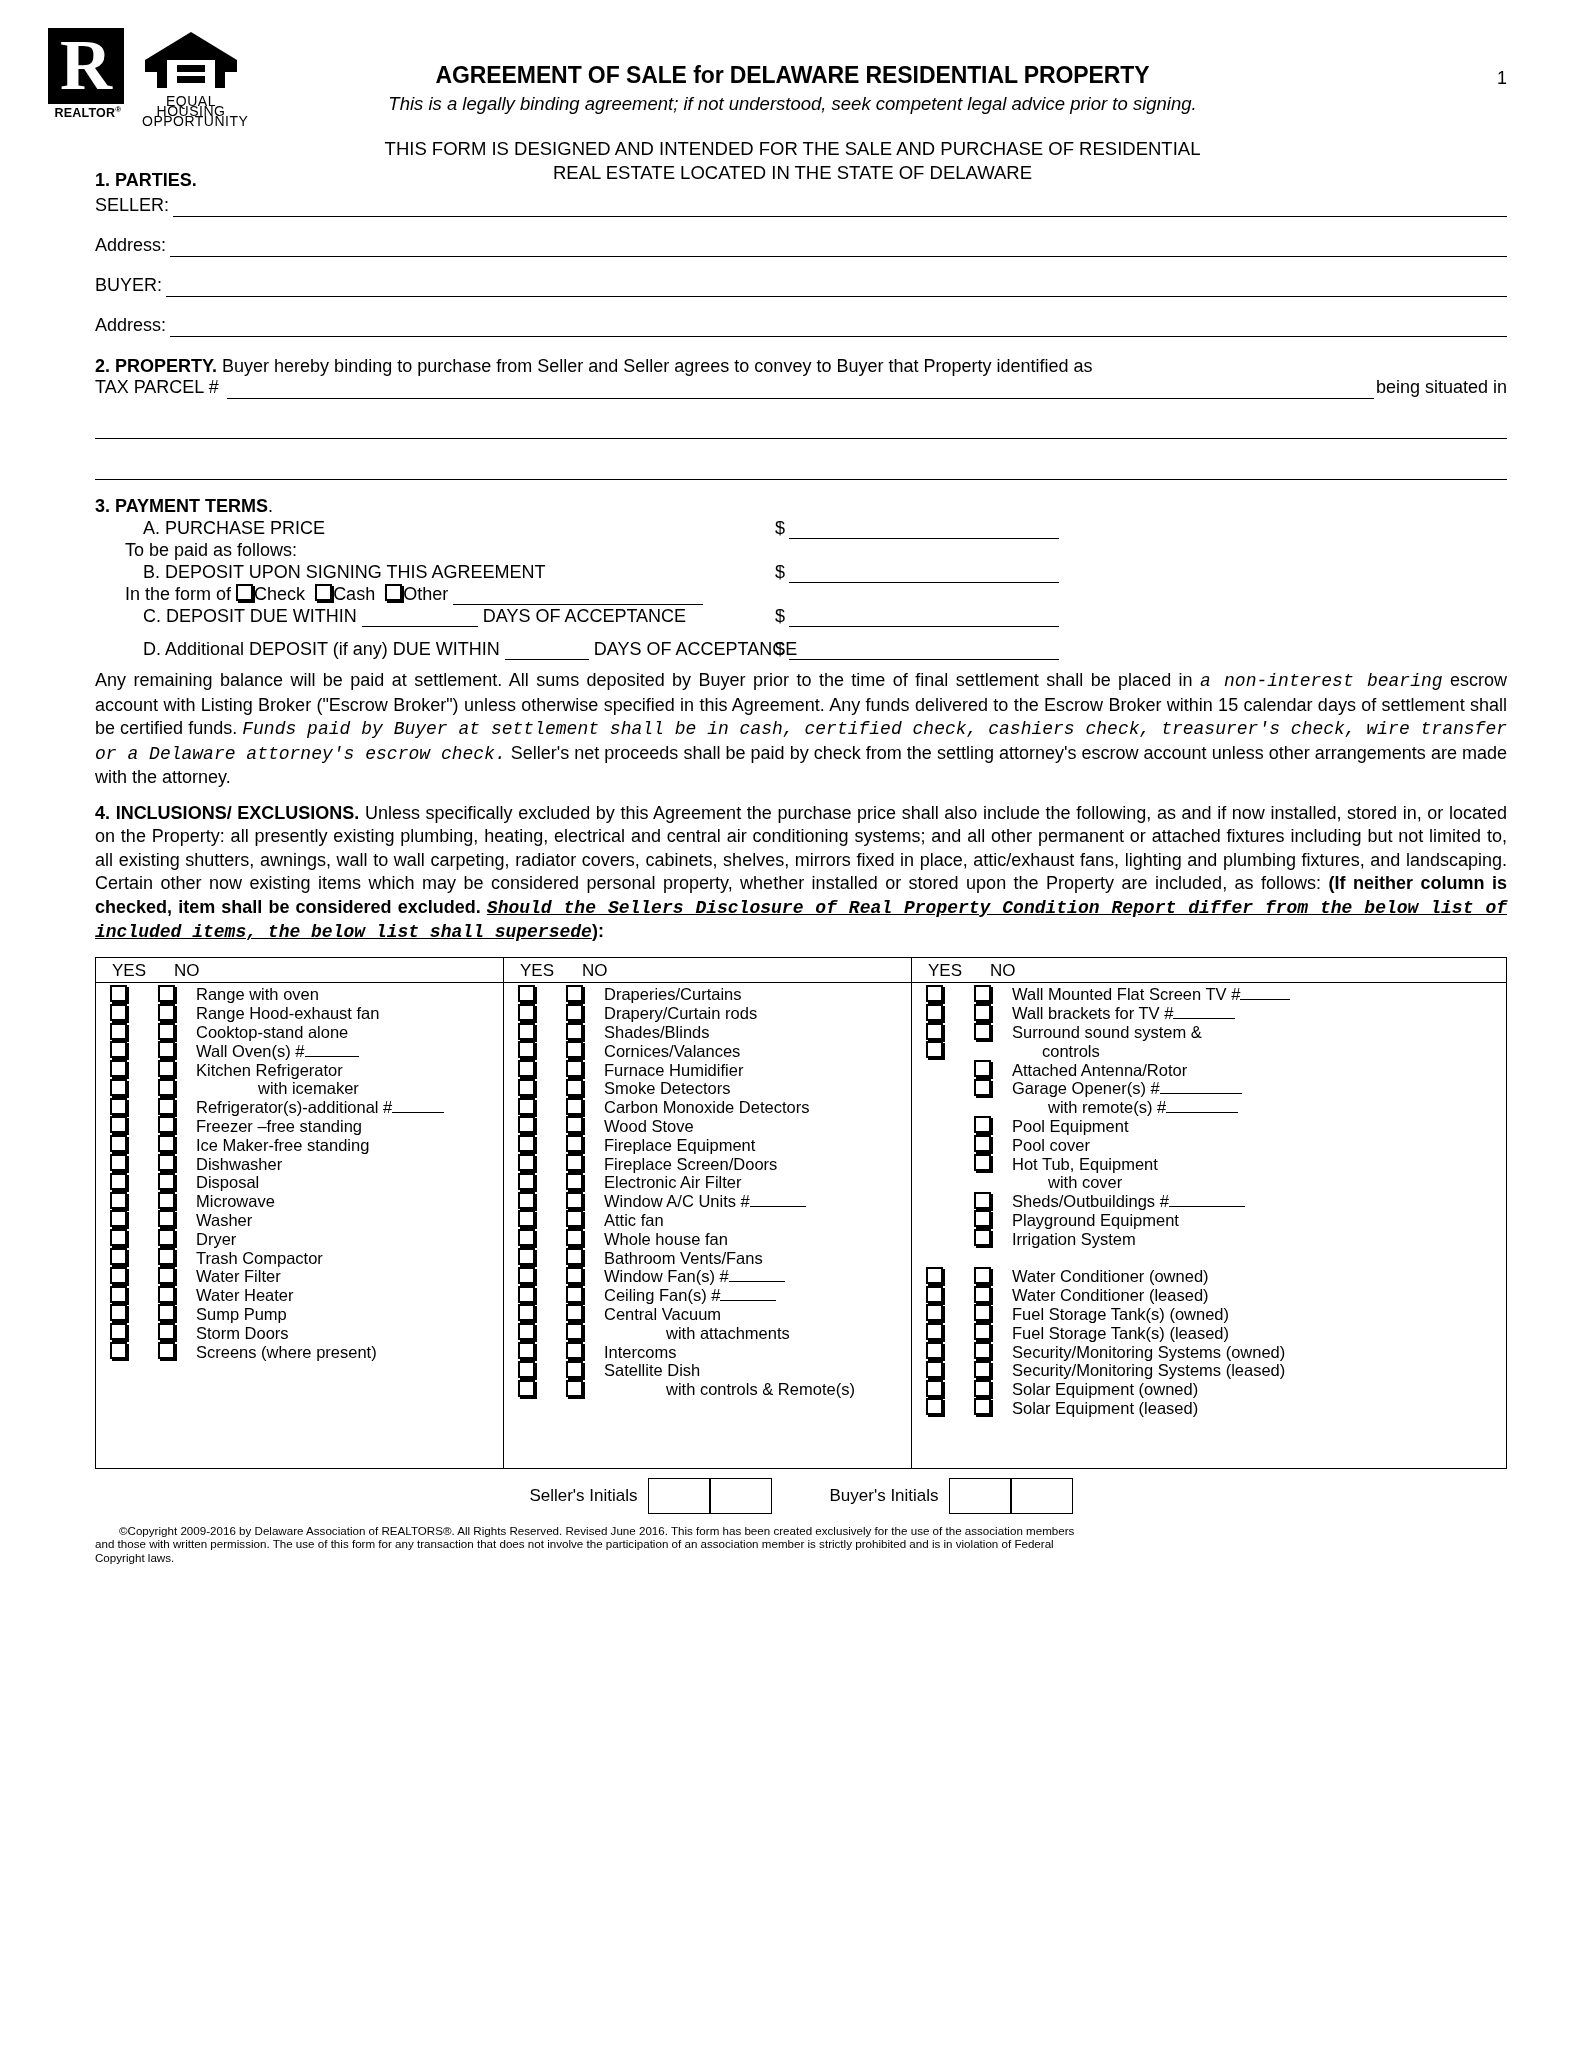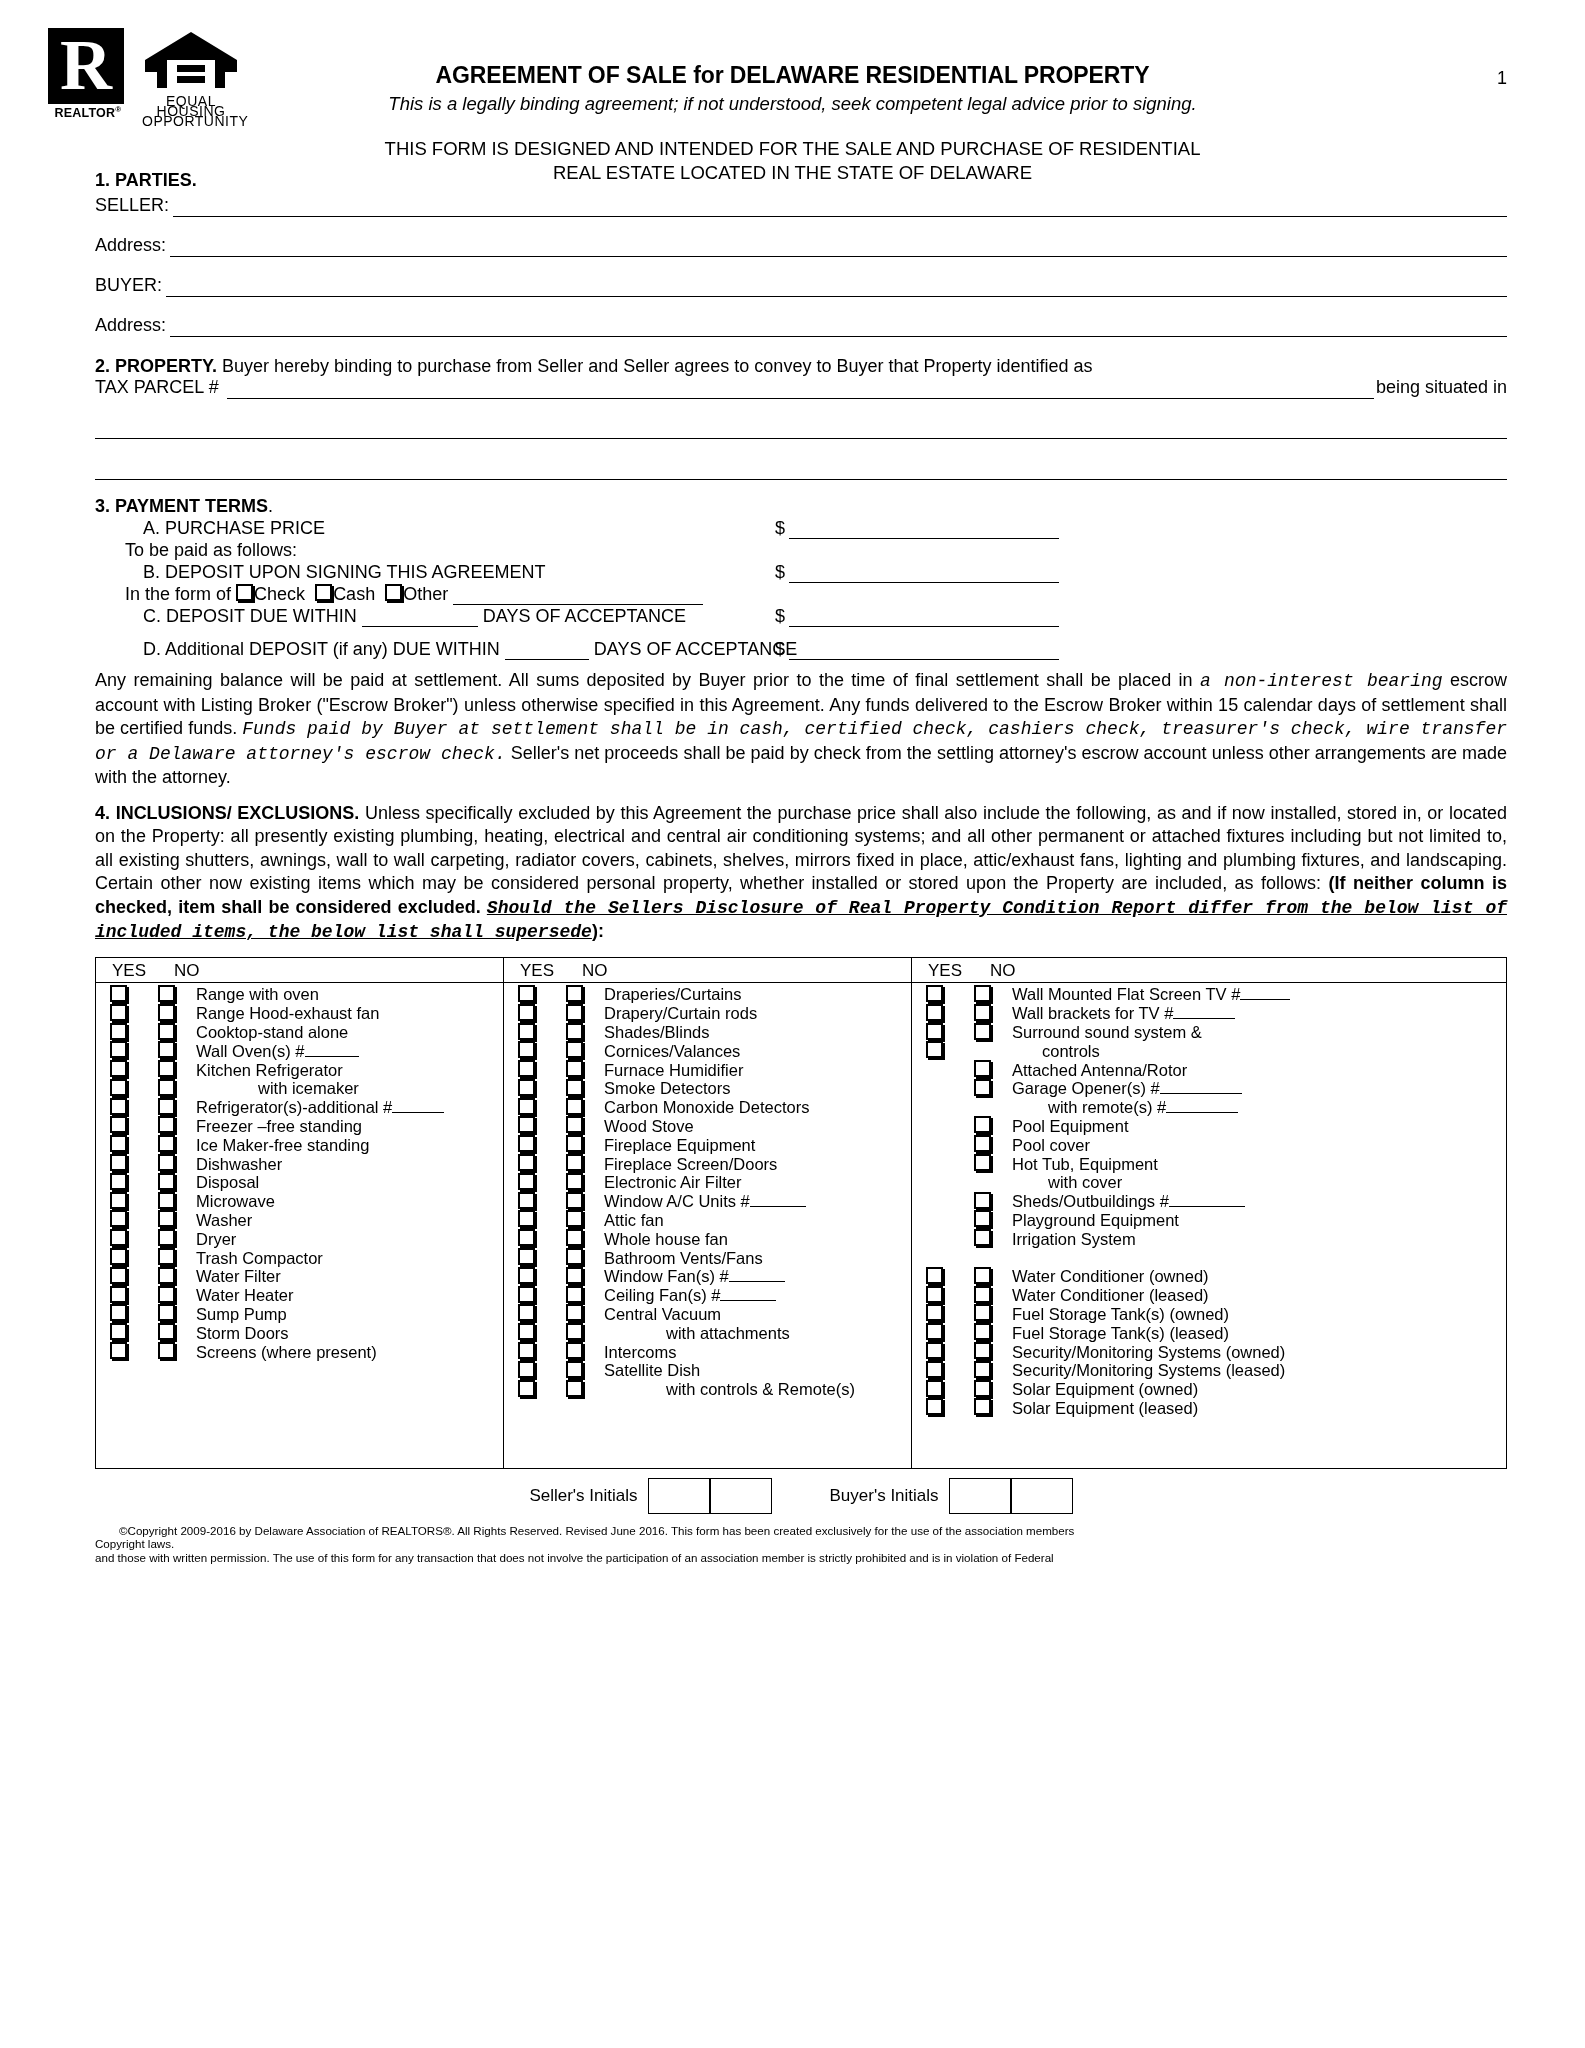--- a/index.html
+++ b/index.html
@@ -566,18 +566,18 @@
       <span class="ibox"></span>
       <span class="ibox"></span>
       <span class="gapmid"></span>
       <span class="lab">Buyer's Initials</span>
       <span class="ibox"></span>
       <span class="ibox"></span>
     </div>
 
     <div class="footer">
       <div class="ind">©Copyright 2009-2016 by Delaware Association of REALTORS®. All Rights Reserved. Revised June 2016. This form has been created exclusively for the use of the association members</div>
+      <div>and those with written permission.  The use of this form for any transaction that does not involve the participation of an association member is strictly prohibited and is in violation of Federal</div>
       <div>Copyright laws.</div>
-      <div>and those with written permission.  The use of this form for any transaction that does not involve the participation of an association member is strictly prohibited and is in violation of Federal</div>
     </div>
 
   </div>
 </div>
 
 </body></html>

